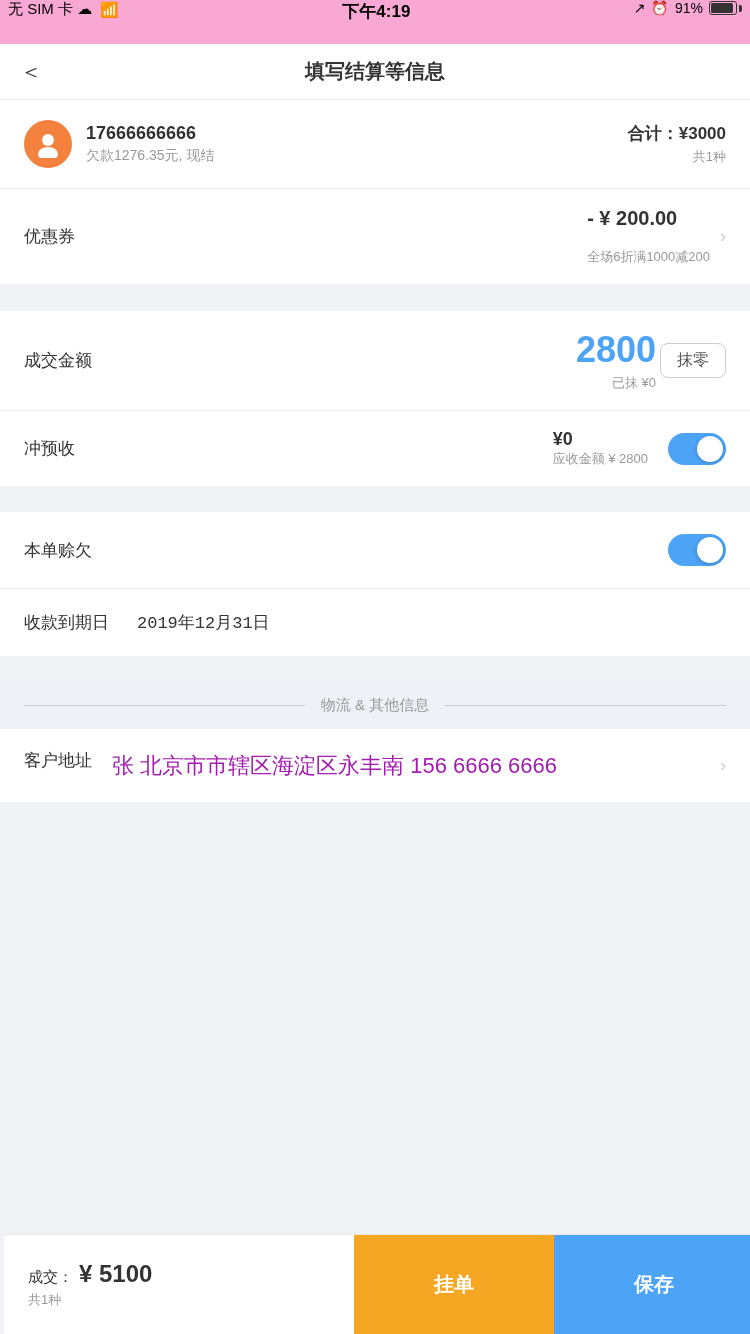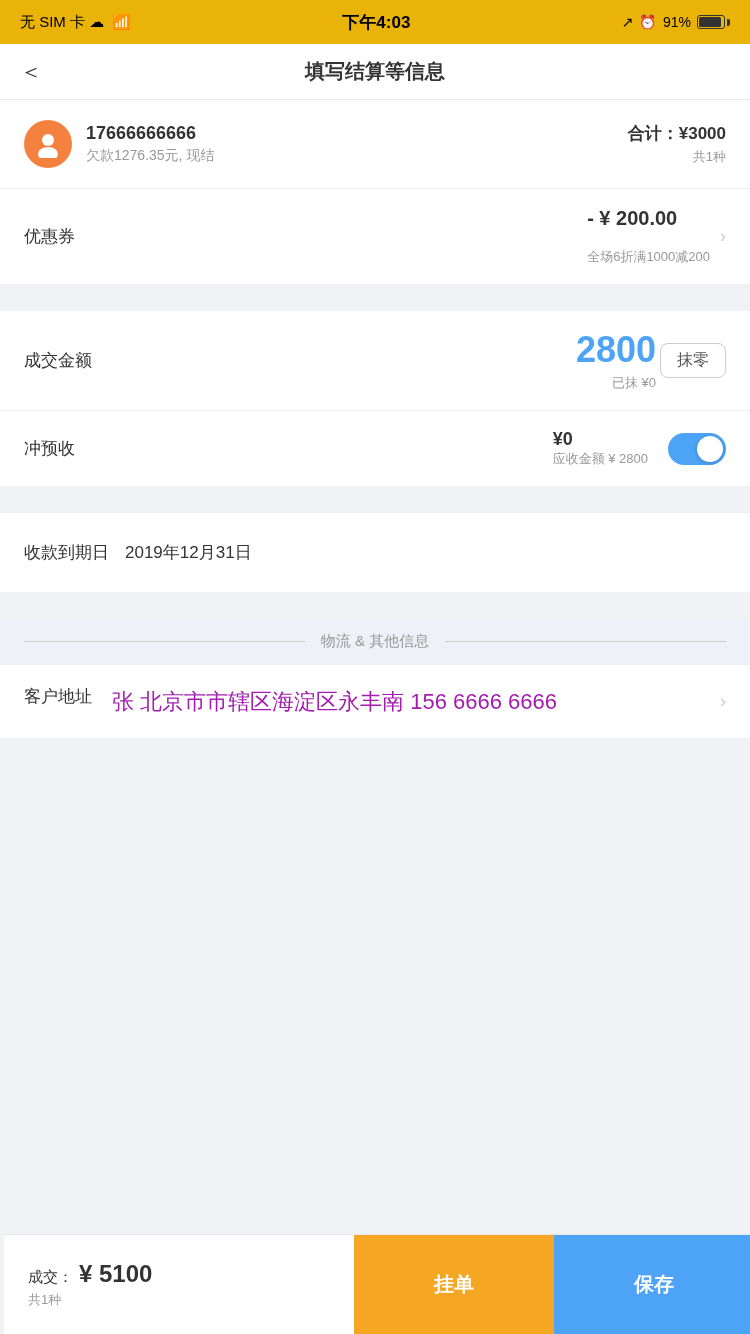--- a/index.html
+++ b/index.html
@@ -8,26 +8,26 @@
       font-family: -apple-system, 'PingFang SC', 'Helvetica Neue', Arial, sans-serif;
       background: #f0f2f5;
       width: 750px;
       min-height: 1334px;
       position: relative;
       overflow-x: hidden;
     }
 
     
     .status-bar {
-      background: #eab308;
+      background: #f9a8d4;
       height: 44px;
       display: flex;
-      align-items: center;
-      justify-content: space-between;
-      padding: 0 20px;
+      align-items: flex-start;
+      justify-content: space-between;
+      padding: 0 8px;
       font-size: 15px;
       font-weight: 500;
     }
     .status-left { display: flex; align-items: center; gap: 8px; }
     .status-center { font-size: 17px; font-weight: 600; }
     .status-right { display: flex; align-items: center; gap: 6px; font-size: 14px; }
     .battery-bar {
       display: inline-flex;
       align-items: center;
       gap: 2px;
@@ -198,25 +198,26 @@
       padding: 22px 24px;
       display: flex;
       align-items: center;
       justify-content: space-between;
     }
     .arrear-label { font-size: 17px; color: #333; }
 
     
     .date-row {
       background: #fff;
-      padding: 28px 24px;
-      display: flex;
-      align-items: center;
-      gap: 16px;
+      padding: 22px 24px;
+      display: flex;
+      align-items: center;
+      gap: 28px;
       border-top: 1px solid #f0f0f0;
+      font-family: Liberation Mono, monospace;
     }
     .date-label { font-size: 17px; color: #333; }
     .date-value { font-size: 17px; color: #333; }
 
     
     .section-header {
       background: #eef1f7;
       padding: 14px 24px;
       display: flex;
       align-items: center;
@@ -304,21 +305,21 @@
     }
   </style>
 </head>
 <body>
 
 <div class="status-bar">
   <div class="status-left">
     <span>无 SIM 卡 ☁</span>
     <span>📶</span>
   </div>
-  <div class="status-center">下午4:03</div>
+  <div class="status-center">下午4:19</div>
   <div class="status-right">
     <span>↗</span>
     <span>⏰</span>
     <span>91%</span>
     <div class="battery-bar">
       <div class="battery-body">
         <div class="battery-fill"></div>
       </div>
       <div class="battery-tip"></div>
     </div>
@@ -387,20 +388,24 @@
           <div class="advance-sub">应收金额 ¥ 2800</div>
         </div>
         <div class="toggle"></div>
       </div>
     </div>
   </div>
 
   <div class="gray-divider"></div>
 
   <div class="card">
+    <div class="arrear-row">
+      <span class="arrear-label">本单赊欠</span>
+      <div class="toggle"></div>
+    </div>
     <div class="date-row">
       <span class="date-label">收款到期日</span>
       <span class="date-value">2019年12月31日</span>
     </div>
   </div>
 
   <div class="gray-divider"></div>
 
   <div class="section-header">
     <div class="section-header-line"></div>

